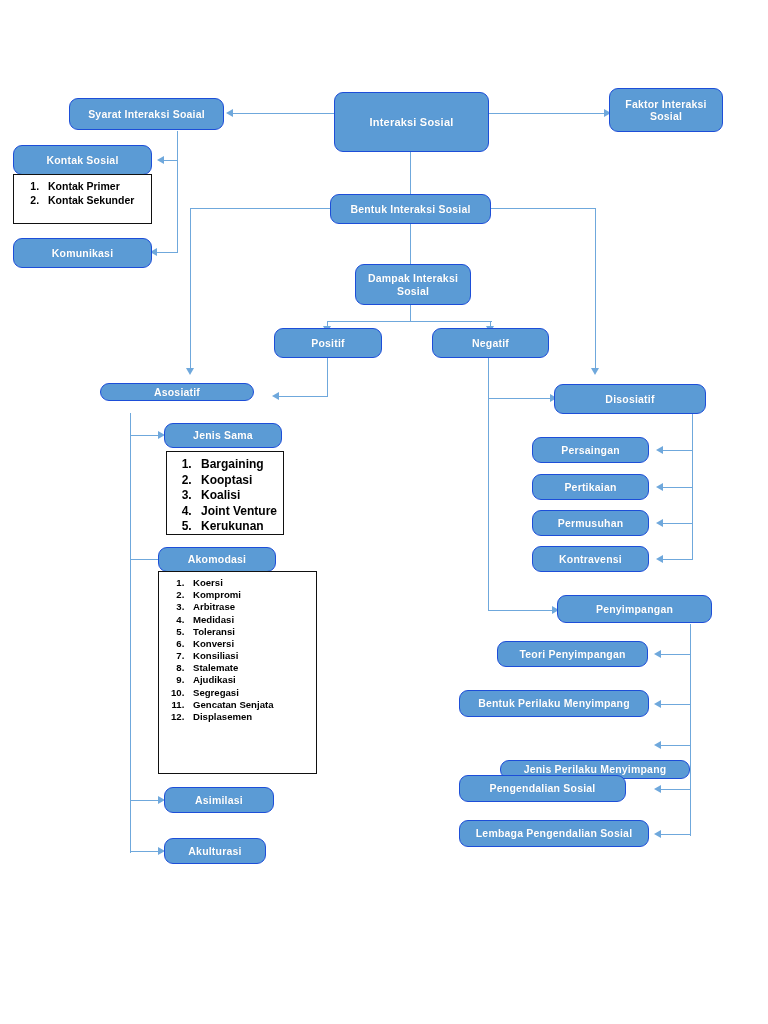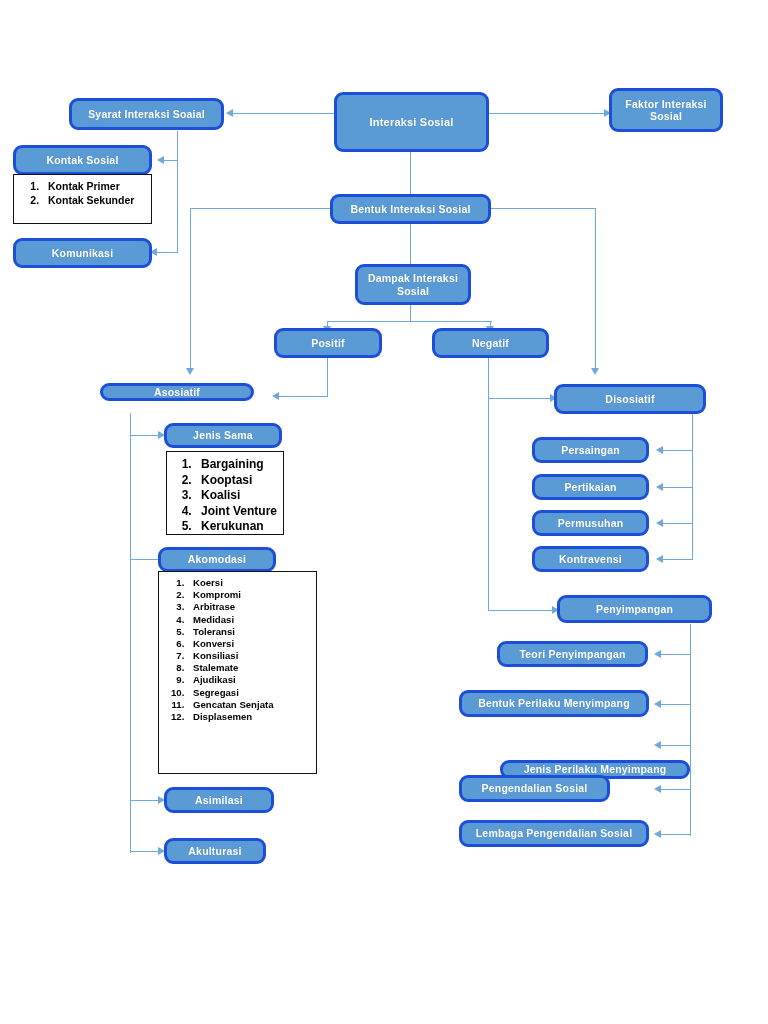--- a/index.html
+++ b/index.html
@@ -13,21 +13,21 @@
     width:768px;
     height:1024px;
     background:#ffffff;
     overflow:hidden;
   }
   
   .node{
     position:absolute;
     box-sizing:border-box;
     background:#5B9BD5;
-    border:3px solid #1d4ed8;
+    border:1px solid #1d4ed8;
     border-radius:9px;
     color:#ffffff;
     font-weight:bold;
     display:flex;
     align-items:center;
     justify-content:center;
     text-align:center;
     line-height:1.15;
     padding:2px 6px;
     letter-spacing:.2px;
@@ -208,21 +208,21 @@
   <div class="node mid" style="left:532px;top:546px;width:117px;height:26px;">Kontravensi</div>
 
   <div class="node mid" style="left:557px;top:595px;width:155px;height:28px;">Penyimpangan</div>
 
   <div class="node mid" style="left:497px;top:641px;width:151px;height:26px;">Teori Penyimpangan</div>
 
   <div class="node mid" style="left:459px;top:690px;width:190px;height:27px;">Bentuk Perilaku Menyimpang</div>
 
   <div class="node mid" style="left:459px;top:760px;width:190px;height:19px;margin-left:41px;">Jenis Perilaku Menyimpang</div>
 
-  <div class="node mid" style="left:459px;top:775px;width:151px;height:27px;">Pengendalian Sosial</div>
+  <div class="node mid" style="left:459px;top:775px;width:167px;height:27px;">Pengendalian Sosial</div>
 
   <div class="node mid" style="left:459px;top:820px;width:190px;height:27px;">Lembaga Pengendalian Sosial</div>
 
   <div class="listbox lb-11" style="left:13px;top:174px;width:139px;height:50px;">
     <ol>
         <li>Kontak Primer</li>
         <li>Kontak Sekunder</li>
       </ol>
   </div>
 

